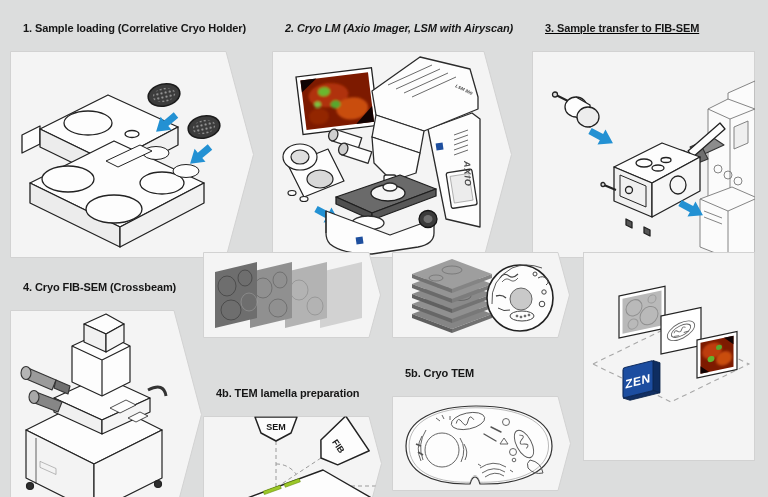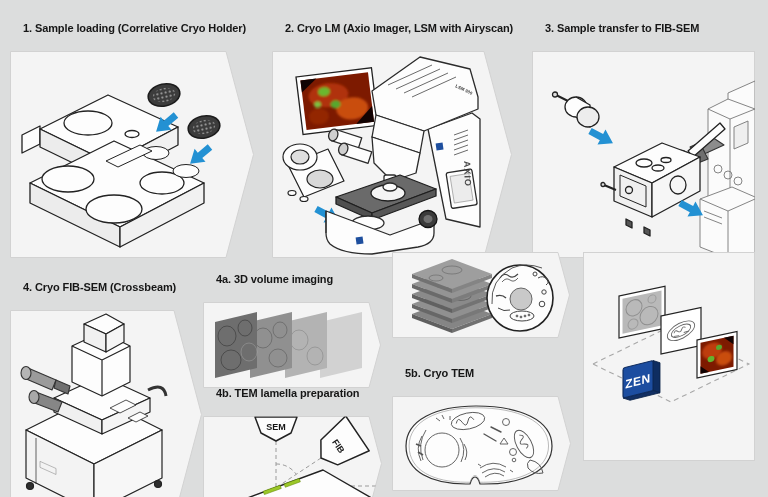--- a/index.html
+++ b/index.html
@@ -70,21 +70,21 @@
       <g transform="translate(194,76) rotate(-12)">
         <ellipse rx="16" ry="11" fill="#3c3c3c" stroke="#1c1c1c" stroke-width="1.6"></ellipse>
         <ellipse rx="11.5" ry="7" fill="url(#dotpat)"></ellipse>
       </g>
     </g>
     <use href="#wf-arrow" transform="translate(166,64) rotate(140)"></use>
     <use href="#wf-arrow" transform="translate(200,96) rotate(140)"></use>
   </svg>
 </section>
 
-<section class="panel" style="left:272px;top:6px;">
+<section class="panel" style="left:272px;top:6px;font-style:italic;">
   <h2>2. Cryo LM (Axio Imager, LSM with Airyscan)</h2>
   <svg width="240" height="207" viewBox="0 0 240 207">
     <polygon points="0.5,0.5 212,0.5 239.5,103.5 212,206.5 0.5,206.5" fill="#f4f4f4" stroke="#d2d2d2"></polygon>
 
     <g transform="translate(24,26) rotate(-7)">
       <rect width="76" height="58" fill="#ffffff" stroke="#222" stroke-width="1.3"></rect>
       <rect x="4" y="4" width="68" height="50" fill="#7d1a00"></rect>
       <g filter="url(#soft)">
         <ellipse cx="30" cy="22" rx="20" ry="12" fill="#b03208"></ellipse>
         <ellipse cx="52" cy="38" rx="16" ry="11" fill="#c94d10"></ellipse>
@@ -149,21 +149,21 @@
       <ellipse cx="156" cy="168" rx="9" ry="8.5" fill="#3b3b3b" stroke="#141414"></ellipse>
       <ellipse cx="156" cy="168" rx="4.5" ry="4" fill="#707070" stroke="none"></ellipse>
     </g>
     <rect x="164" y="92" width="7" height="7" fill="#1e4f9e" transform="rotate(-8 167 95)"></rect>
     <rect x="84" y="186" width="7" height="7" fill="#1e4f9e" transform="rotate(-8 87 189)"></rect>
     <text transform="translate(183,36) rotate(26)" font-size="4.5" font-weight="bold" fill="#444">LSM 900</text>
     <text transform="translate(192,110) rotate(88)" font-size="9" font-weight="bold" letter-spacing="1" fill="#4a4a4a">AXIO</text>
   </svg>
 </section>
 
-<section class="panel" style="left:532px;top:6px;">
+<section class="panel" style="left:532px;top:6px;text-decoration:underline;">
   <h2>3. Sample transfer to FIB-SEM</h2>
   <svg width="223" height="207" viewBox="0 0 223 207">
     <rect x="0.5" y="0.5" width="222" height="206" fill="#f4f4f4" stroke="#d2d2d2"></rect>
 
     <g stroke="#777" stroke-width="0.9" fill="#fbfbfb" stroke-linejoin="round">
       <path d="M196,42 L223,30 L223,160 L196,170 Z"></path>
       <path d="M176,58 L196,48 L223,58 L223,150 L198,160 L176,150 Z"></path>
       <path d="M176,58 L198,68 L198,160 M198,68 L223,58" fill="none"></path>
       <path d="M168,148 L200,136 L223,146 L223,207 L196,207 L168,196 Z"></path>
       <path d="M168,148 L196,160 L196,207 M196,160 L223,148" fill="none"></path>
@@ -244,21 +244,20 @@
       <path d="M18,58 L46,70 L42,80 L14,68 Z" fill="#9b9b9b"></path>
       <ellipse cx="16" cy="63" rx="5" ry="6.5" fill="#b5b5b5"></ellipse>
       <path d="M26,82 L52,92 L48,102 L22,92 Z" fill="#868686"></path>
       <ellipse cx="24" cy="87" rx="5" ry="6.5" fill="#a8a8a8"></ellipse>
       <path d="M46,70 L60,76 L58,84 L44,78 Z" fill="#6f6f6f"></path>
     </g>
   </svg>
 </section>
 
 <section class="panel row2" style="left:203px;top:252px;">
-  <h2>4a. 3D volume imaging</h2>
   <svg width="178" height="86" viewBox="0 0 178 86">
     <polygon points="0.5,0.5 166,0.5 177.5,43 166,85.5 0.5,85.5" fill="#f4f4f4" stroke="#d2d2d2"></polygon>
     <g>
       <g transform="translate(117,8)">
           <path d="M0,12 L42,2 L42,58 L0,68 Z" fill="#d2d2d2"></path>
         </g>
       <g transform="translate(82,8)">
         <path d="M0,12 L42,2 L42,58 L0,68 Z" fill="#b3b3b3"></path>
         <ellipse cx="14" cy="30" rx="9" ry="10" fill="none" stroke="rgba(0,0,0,0.15)"></ellipse>
         <ellipse cx="30" cy="46" rx="8" ry="9" fill="none" stroke="rgba(0,0,0,0.15)"></ellipse>

